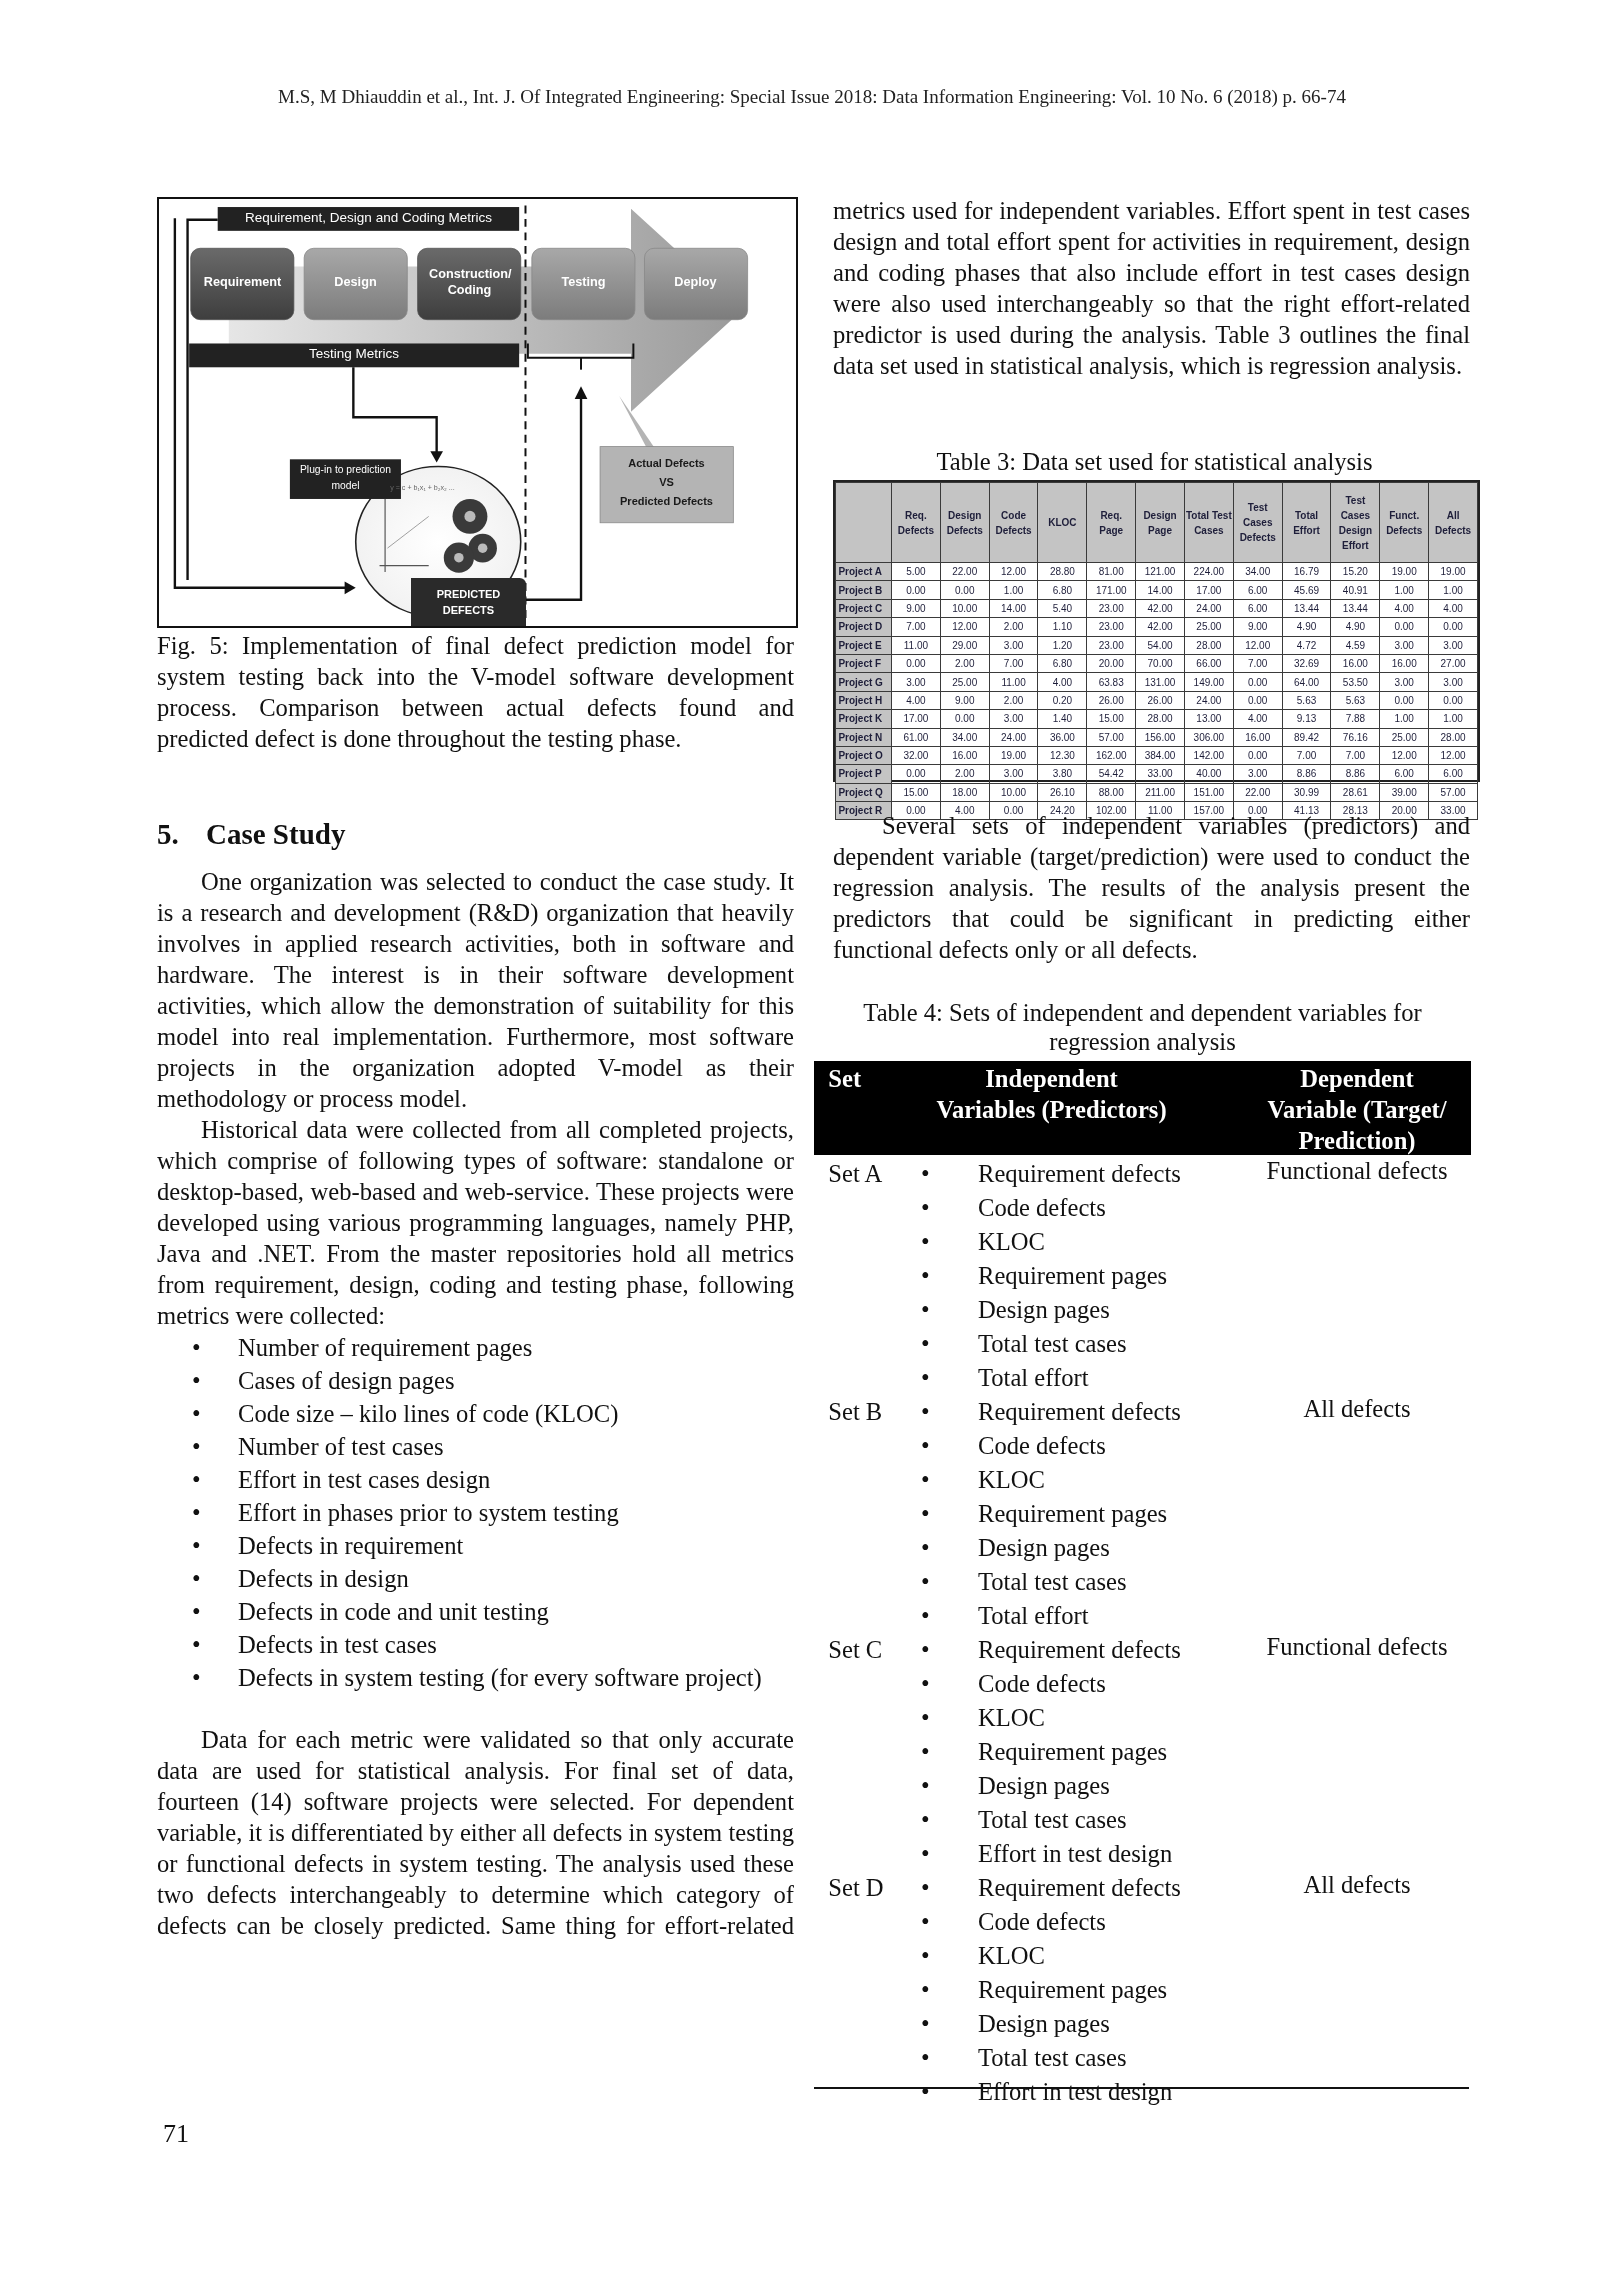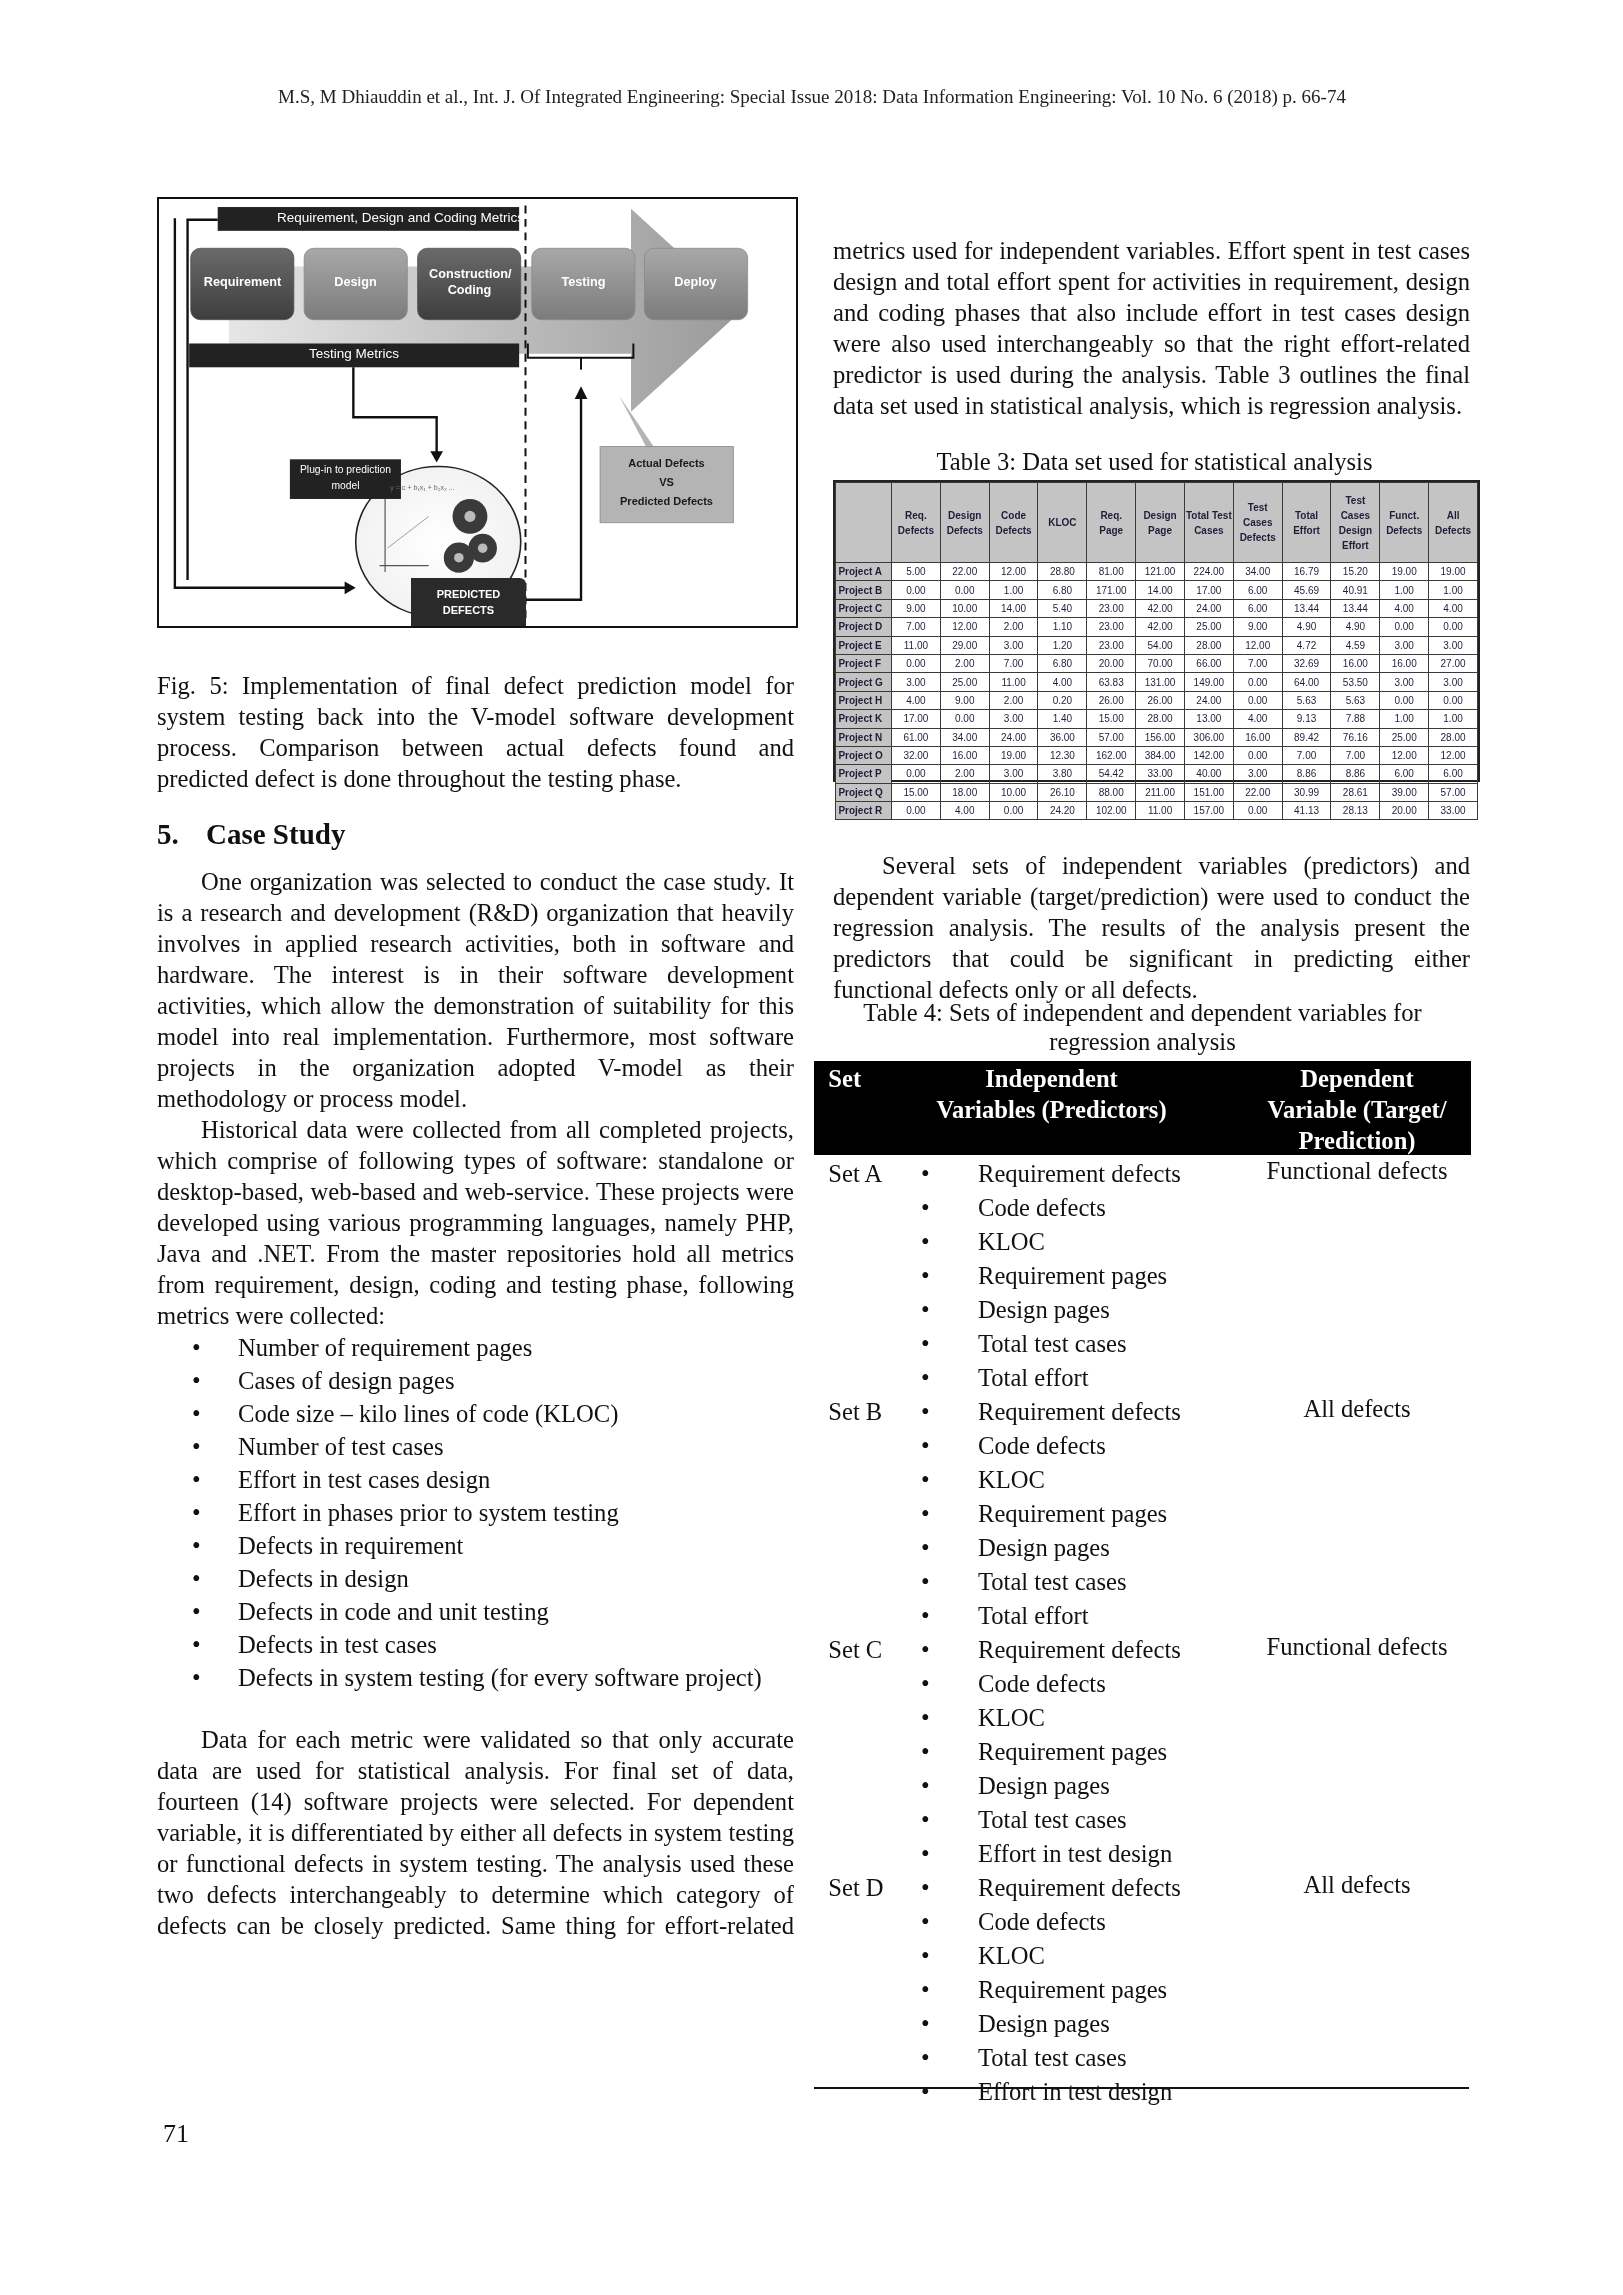--- a/index.html
+++ b/index.html
@@ -2,21 +2,21 @@
 <html style="font-size:12.7px"><head>
 <meta charset="utf-8">
 <style>
   html, body { margin:0; padding:0; }
   body { width:1624px; height:2295px; position:relative; background:#ffffff; font-family:"Liberation Serif", serif; color:#111; overflow:hidden; }
   .abs { position:absolute; }
   .running-head { left:0; width:1624px; top:86px; text-align:center; font-size:19px; color:#222; }
   .para { font-size:24.6px; line-height:31px; text-align:justify; text-align-last:auto; }
   .para p { margin:0; }
   .indent { text-indent:44px; }
-  .lastline { text-align-last:left;margin-top:40px; }
+  .lastline { text-align-last:left; }
   .heading { font-weight:bold; font-size:29px; }
   .heading .num { display:inline-block; width:49px; }
   .caption { font-size:24.6px; line-height:31px; text-align:center; }
   ul.bul { list-style:none; margin:0; padding:0; }
   ul.bul li { position:relative; padding-left:81px; font-size:24.6px; line-height:33px; text-align:justify; }
   ul.bul li .dot { position:absolute; left:35px; top:0; }
 
   
   .fig { left:157px; top:197px; width:637px; height:427px; border:2.4px solid #111; background:#fff; }
   .fig svg { position:absolute; left:0; top:0; }
@@ -183,21 +183,21 @@
 
     <rect x="318" y="0" width="0" height="0" fill="none"></rect>
 
     <polyline points="445,505 532,505 532,245" fill="none" stroke="#111" stroke-width="3"></polyline>
     <polygon points="524,252 532,236 540,252" fill="#111"></polygon>
 
     <polygon points="580,248 625,314 615,314" fill="#b4b4b4"></polygon>
     <rect x="556" y="312" width="168" height="96" fill="#b4b4b4" stroke="#888"></rect>
   </svg>
 
-  <div class="lbl" style="left:59px;top:11px;width:301px;font-size:13.5px;font-weight:normal;margin-left:32px;">Requirement, Design and Coding Metrics</div>
+  <div class="lbl" style="left:59px;top:11px;width:301px;font-size:13.5px;font-weight:normal;">Requirement, Design and Coding Metrics</div>
   <div class="lbl" style="left:32px;top:76px;width:103px;font-size:12.7px;">Requirement</div>
   <div class="lbl" style="left:145px;top:76px;width:103px;font-size:12.7px;">Design</div>
   <div class="lbl" style="left:270px;top:67px;width:81px;font-size:12.7px;line-height:16px;">Construction/ Coding</div>
   <div class="lbl" style="left:373px;top:76px;width:103px;font-size:12.7px;">Testing</div>
   <div class="lbl" style="left:485px;top:76px;width:103px;font-size:12.7px;">Deploy</div>
   <div class="lbl" style="left:30px;top:147px;width:330px;font-size:13.5px;font-weight:normal;">Testing Metrics</div>
   <div class="lbl" style="left:135px;top:263px;width:103px;font-size:10.3px;line-height:16px;font-weight:normal;">Plug-in to prediction model</div>
   <div class="lbl" style="left:220px;top:285px;width:87px;font-size:7.1px;color:#666;font-weight:normal;">y = c + b₁x₁ + b₂x₂ ...</div>
   <div class="lbl dark" style="left:252px;top:379px;width:115px;height:48px;border-radius:0 6.3px 0 0;font-size:11px;line-height:16px;padding-top:8px;box-sizing:border-box;">
     <div>PREDICTED</div>

